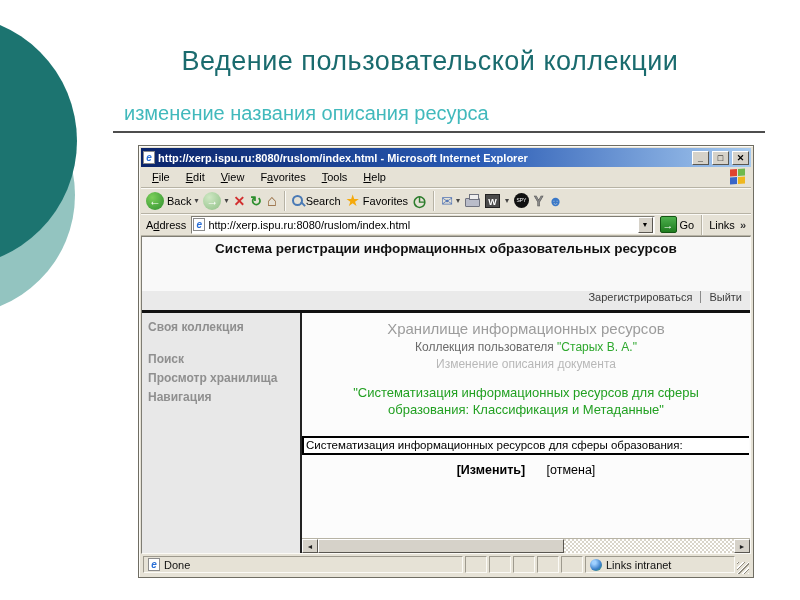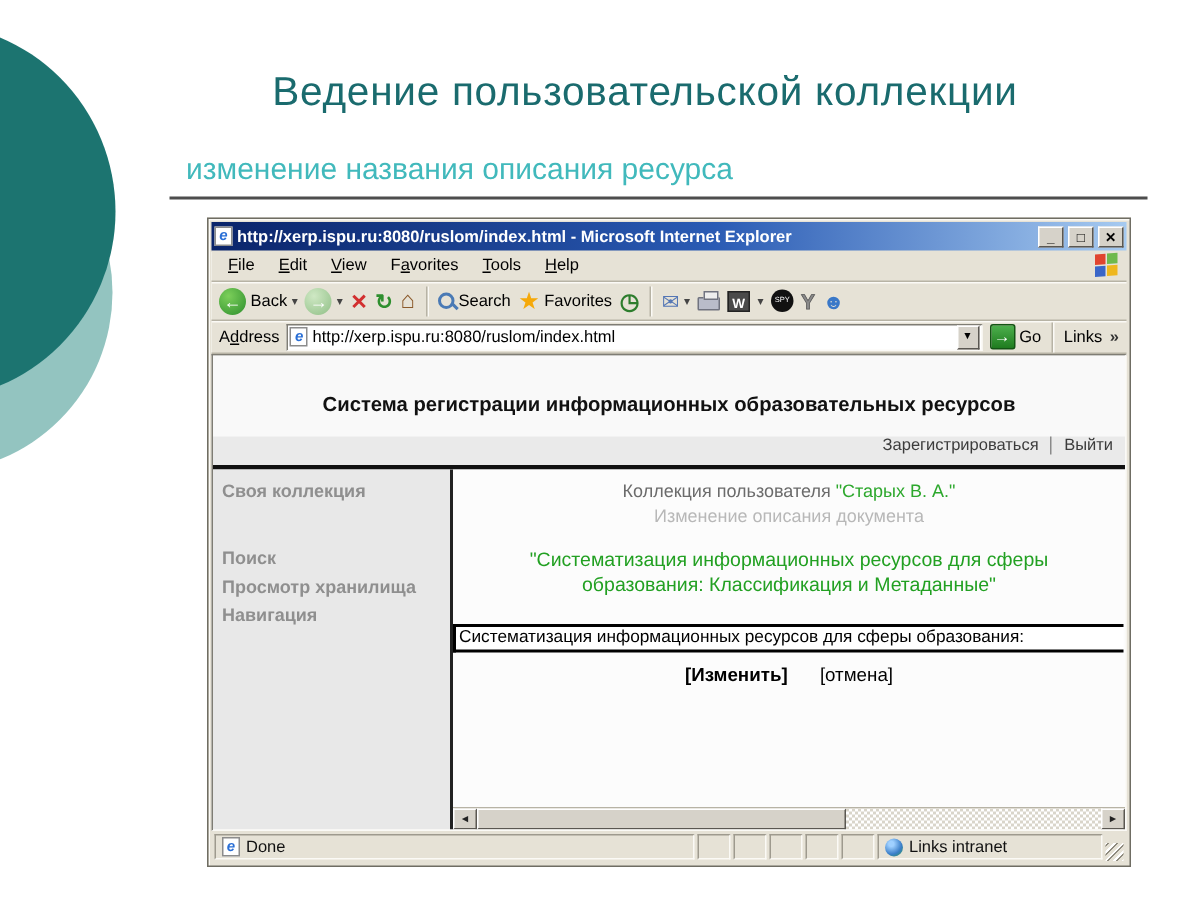--- a/index.html
+++ b/index.html
@@ -85,30 +85,30 @@
   .go-btn { display:flex; align-items:center; gap:3px; }
   .go-arrow { display:inline-flex; width:17px; height:17px; background:linear-gradient(#4db04d,#1f7c1f);
               border:1px solid #145414; border-radius:2px; color:#fff; font-weight:bold;
               align-items:center; justify-content:center; font-size:11px; }
   .links-chevron { font-weight:bold; color:#333; }
 
   
   .viewport { height:318px; background:#fcfcfc; border:1px solid;
               border-color:#7f7d74 #fbfaf6 #fbfaf6 #7f7d74; overflow:hidden;
               display:flex; flex-direction:column; }
-  .page-header { height:54px; background:#f9f9f9; text-align:center; padding-top:23px;
+  .page-header { height:54px; background:#f9f9f9; text-align:center; padding-top:2px;
                  font-weight:bold; font-size:13.5px; line-height:20px; color:#111; }
   .login-row { height:19px; background:#eaeaea; display:flex; align-items:flex-start;
                justify-content:flex-end; gap:8px; padding-right:8px; font-size:11px; color:#3c3c3c; }
   .login-sep { width:1px; height:12px; background:#8a8a8a; }
   .black-rule { height:3px; background:#111; }
   .page-body { flex:1; display:flex; min-height:0; }
   .sidebar { width:160px; background:#e8e8e8; border-right:2px solid #222; padding:7px 6px; }
   .sidebar .side-item { font-weight:bold; color:#8f8f8f; font-size:12px; margin-bottom:5px; }
-  .sidebar .side-item:first-child { margin-bottom:31px; }
+  .sidebar .side-item:first-child { margin-bottom:18px; }
   .maincol { flex:1; position:relative; background:#fcfcfc; text-align:center; padding-top:7px; overflow:hidden; }
   .store-title { font-size:15px; color:#9c9c9c; margin-bottom:3px; }
   .coll-line { font-size:12px; color:#6b6b6b; margin-bottom:3px; }
   .coll-line .green { color:#2da82d; }
   .action-line { font-size:12px; color:#b8b8b8; margin-bottom:14px; }
   .doc-title { font-size:13px; color:#22a022; width:88%; margin:0 auto; line-height:1.3; }
   .edit-form { margin-top:17px; }
   .edit-input { display:block; width:calc(100% - 1px); height:19px; background:#fff;
                 border:2px solid #000; border-right:none; font-size:11.5px; padding:0 2px;
                 font-family:"Liberation Sans", sans-serif; white-space:nowrap; overflow:hidden; }
@@ -247,20 +247,21 @@
 
             <div class="side-item">Поиск</div>
 
             <div class="side-item">Просмотр хранилища</div>
 
             <div class="side-item">Навигация</div>
 
         </div>
 
         <div class="maincol">
+          <div class="store-title">Хранилище информационных ресурсов</div>
           <div class="coll-line">
             <span>Коллекция пользователя </span><span class="green">"Старых В. А."</span>
           </div>
           <div class="action-line">Изменение описания документа</div>
           <div class="doc-title">"Систематизация информационных ресурсов для сферы образования: Классификация и Метаданные"</div>
 
           <div class="edit-form">
             <input class="edit-input" type="text" value="Систематизация информационных ресурсов для сферы образования:" style="">
             <div class="form-buttons">
               <span class="btn-edit">[Изменить]</span>

